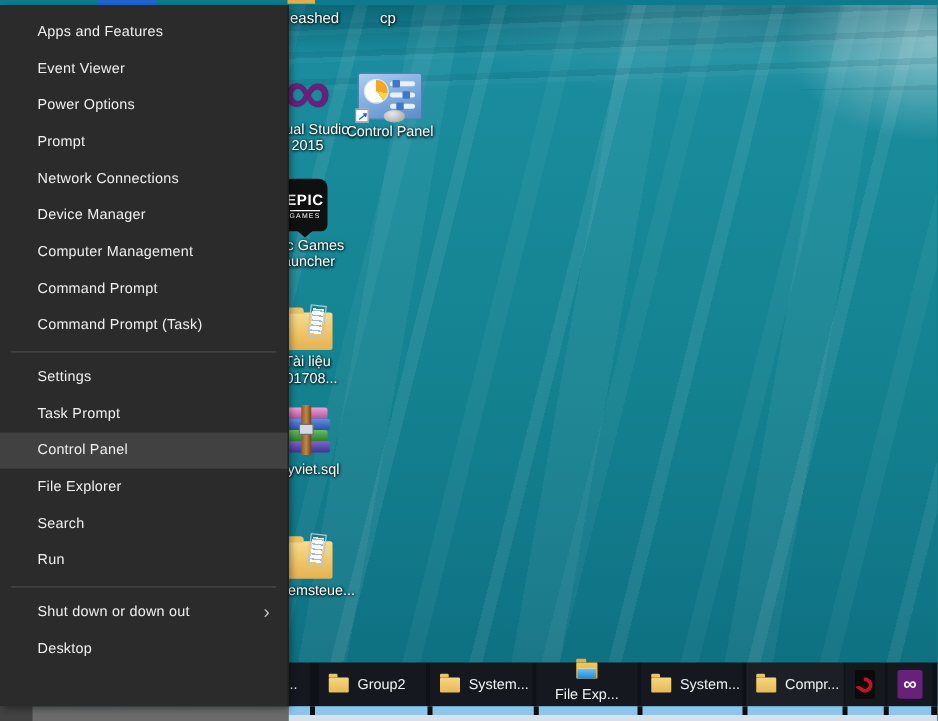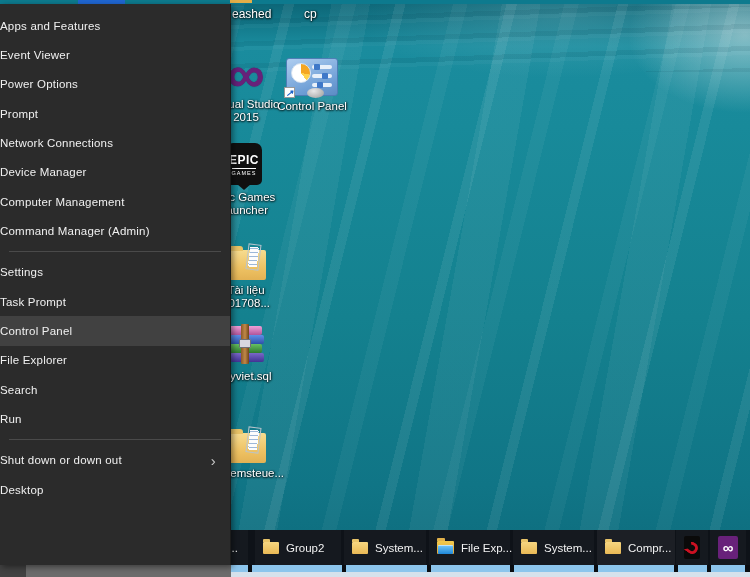--- a/index.html
+++ b/index.html
@@ -64,21 +64,21 @@
   .rar-b1 { top:0; height:9px; background:linear-gradient(180deg,#f0a0d8,#b0549a); }
   .rar-b2 { top:9px; height:9px; background:linear-gradient(180deg,#5f8fe8,#2d50a8); left:2px !important; }
   .rar-b3 { top:18px; height:9px; background:linear-gradient(180deg,#66c060,#2f7a30); }
   .rar-b4 { top:27px; height:9px; background:linear-gradient(180deg,#7a68c8,#413394); left:2px !important; }
   .rar-strap { position:absolute; left:13px; top:-2px; width:8px; height:40px; background:linear-gradient(90deg,#8a5a28,#c08848 50%,#6e4418); border-radius:1px; }
   .rar-buckle { position:absolute; left:11px; top:13px; width:12px; height:9px; background:#d8d8e0; border:1px solid #707078; border-radius:1px; }
 
   
   .ctx { position:absolute; left:0; top:4px; width:231px; height:561px; background:#2b2b2b; z-index:50;
          border-right:1px solid #1c1c1c; box-shadow:2px 2px 6px rgba(0,0,0,.45); padding-top:7px; }
-  .mi { height:29.35px; display:flex; align-items:center; padding-right:10px;
+  .mi { height:29.35px; display:flex; align-items:center; padding-left:30px; padding-right:10px;
         color:#f0f0f0; font-size:11.5px; letter-spacing:.2px; cursor:default;text-align:right; }
   .mi.hl { background:#414141; }
   .mi .grow { flex:1; }
   .mi .chev { color:#c8c8c8; font-size:15px; line-height:1; margin-right:4px; }
   .sep { height:12px; display:flex; align-items:center; padding:0 9px; }
   .sep i { display:block; width:100%; border-top:1px solid #4a4a4a; }
 
   
   .taskbar { position:absolute; left:0; top:530px; width:750px; height:35px; background:#0e1218; z-index:40; display:flex; align-items:stretch; }
   .tb-btn { position:absolute; top:0; height:35px; display:flex; align-items:center; gap:7px; padding:0 8px; color:#f2f2f2; font-size:11.5px; background:rgba(255,255,255,.03); }
@@ -202,21 +202,21 @@
     <span class="tb-label">a...</span>
   </div>
   <div class="tb-btn" style="left:255px; width:86px;">
     <span class="sfold"></span>
     <span class="tb-label">Group2</span>
   </div>
   <div class="tb-btn" style="left:344px; width:82px;">
     <span class="sfold"></span>
     <span class="tb-label">System...</span>
   </div>
-  <div class="tb-btn" style="left:429px; width:81px;">
+  <div class="tb-btn" style="left:429px; width:81px;flex-direction:column;">
     <span class="fexp"></span>
     <span class="tb-label">File Exp...</span>
   </div>
   <div class="tb-btn" style="left:513px; width:81px;">
     <span class="sfold"></span>
     <span class="tb-label">System...</span>
   </div>
   <div class="tb-btn" style="left:597px; width:78px; background:rgba(255,255,255,.06);">
     <span class="sfold"></span>
     <span class="tb-label">Compr...</span>
@@ -265,21 +265,24 @@
   <div class="mi">
       <span>Network Connections</span>
     </div>
   <div class="mi">
       <span>Device Manager</span>
     </div>
   <div class="mi">
       <span>Computer Management</span>
     </div>
   <div class="mi">
-      <span>Command Manager (Admin)</span>
+      <span>Command Prompt</span>
+    </div>
+  <div class="mi">
+      <span>Command Prompt (Task)</span>
     </div>
   <div class="sep">
       <i></i>
     </div>
   <div class="mi">
       <span>Settings</span>
     </div>
   <div class="mi">
       <span>Task Prompt</span>
     </div>

